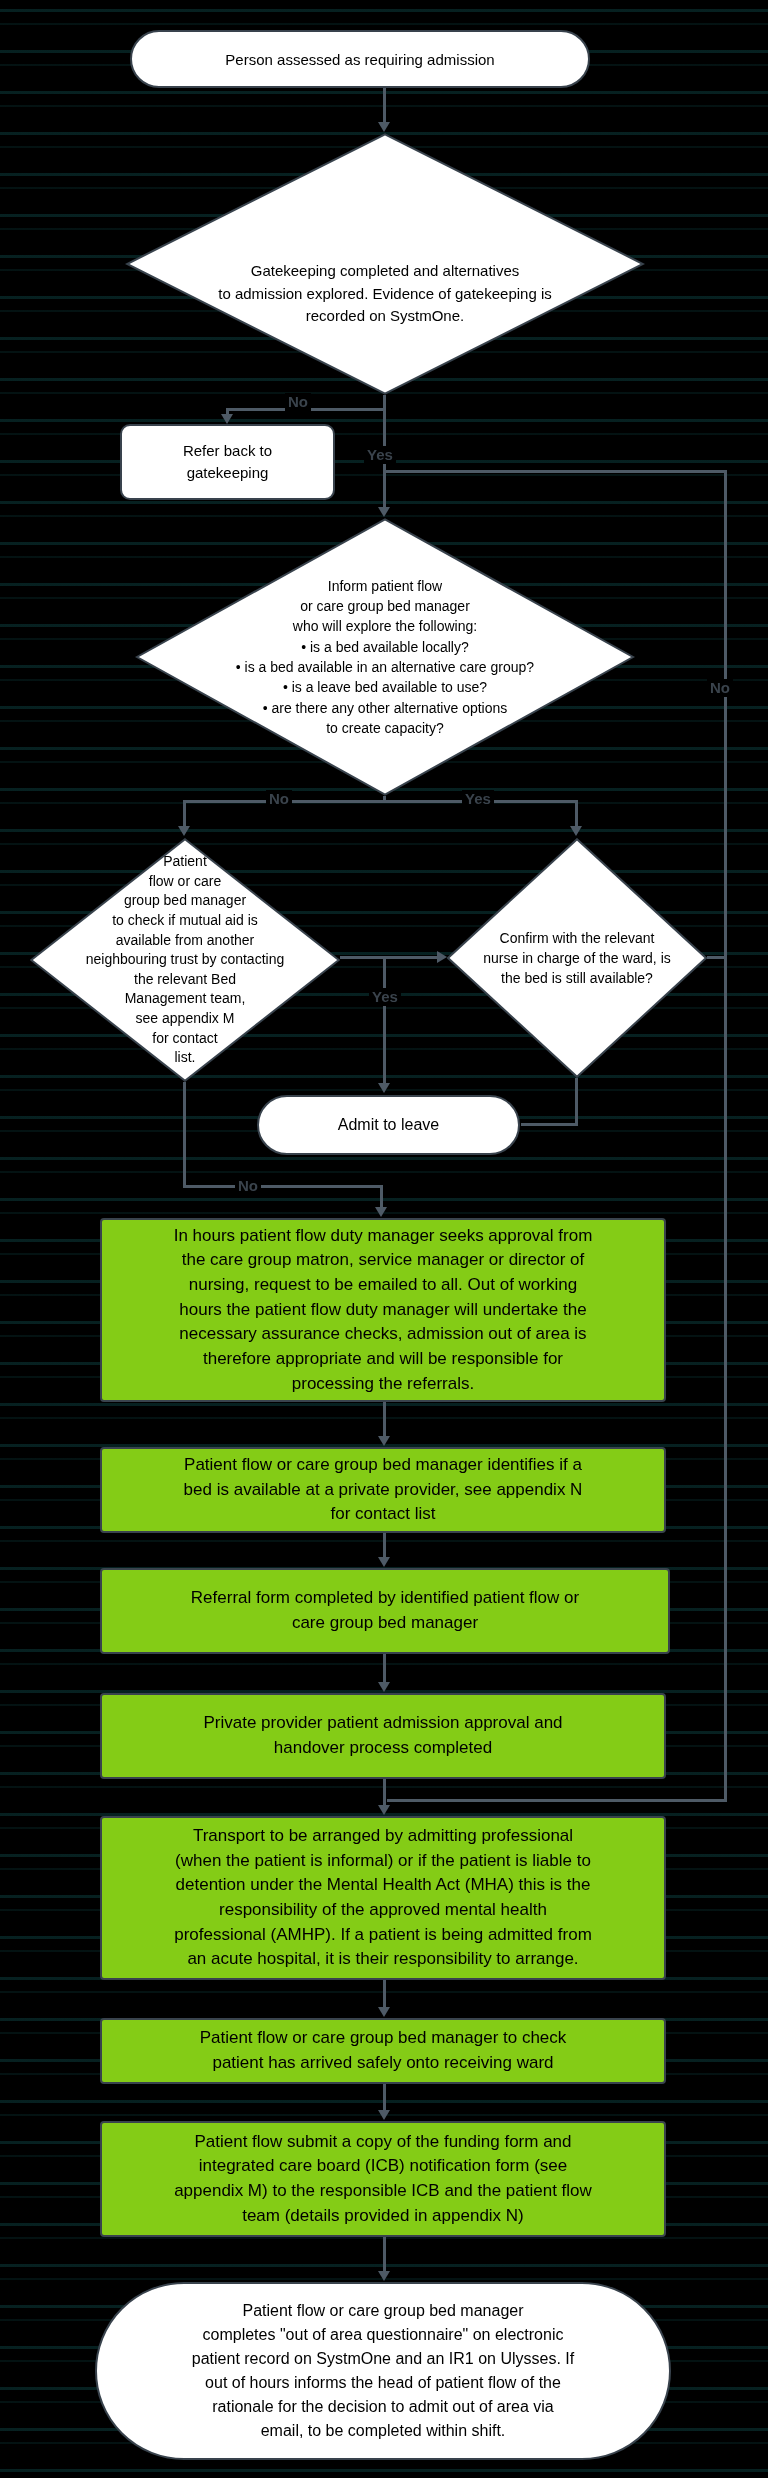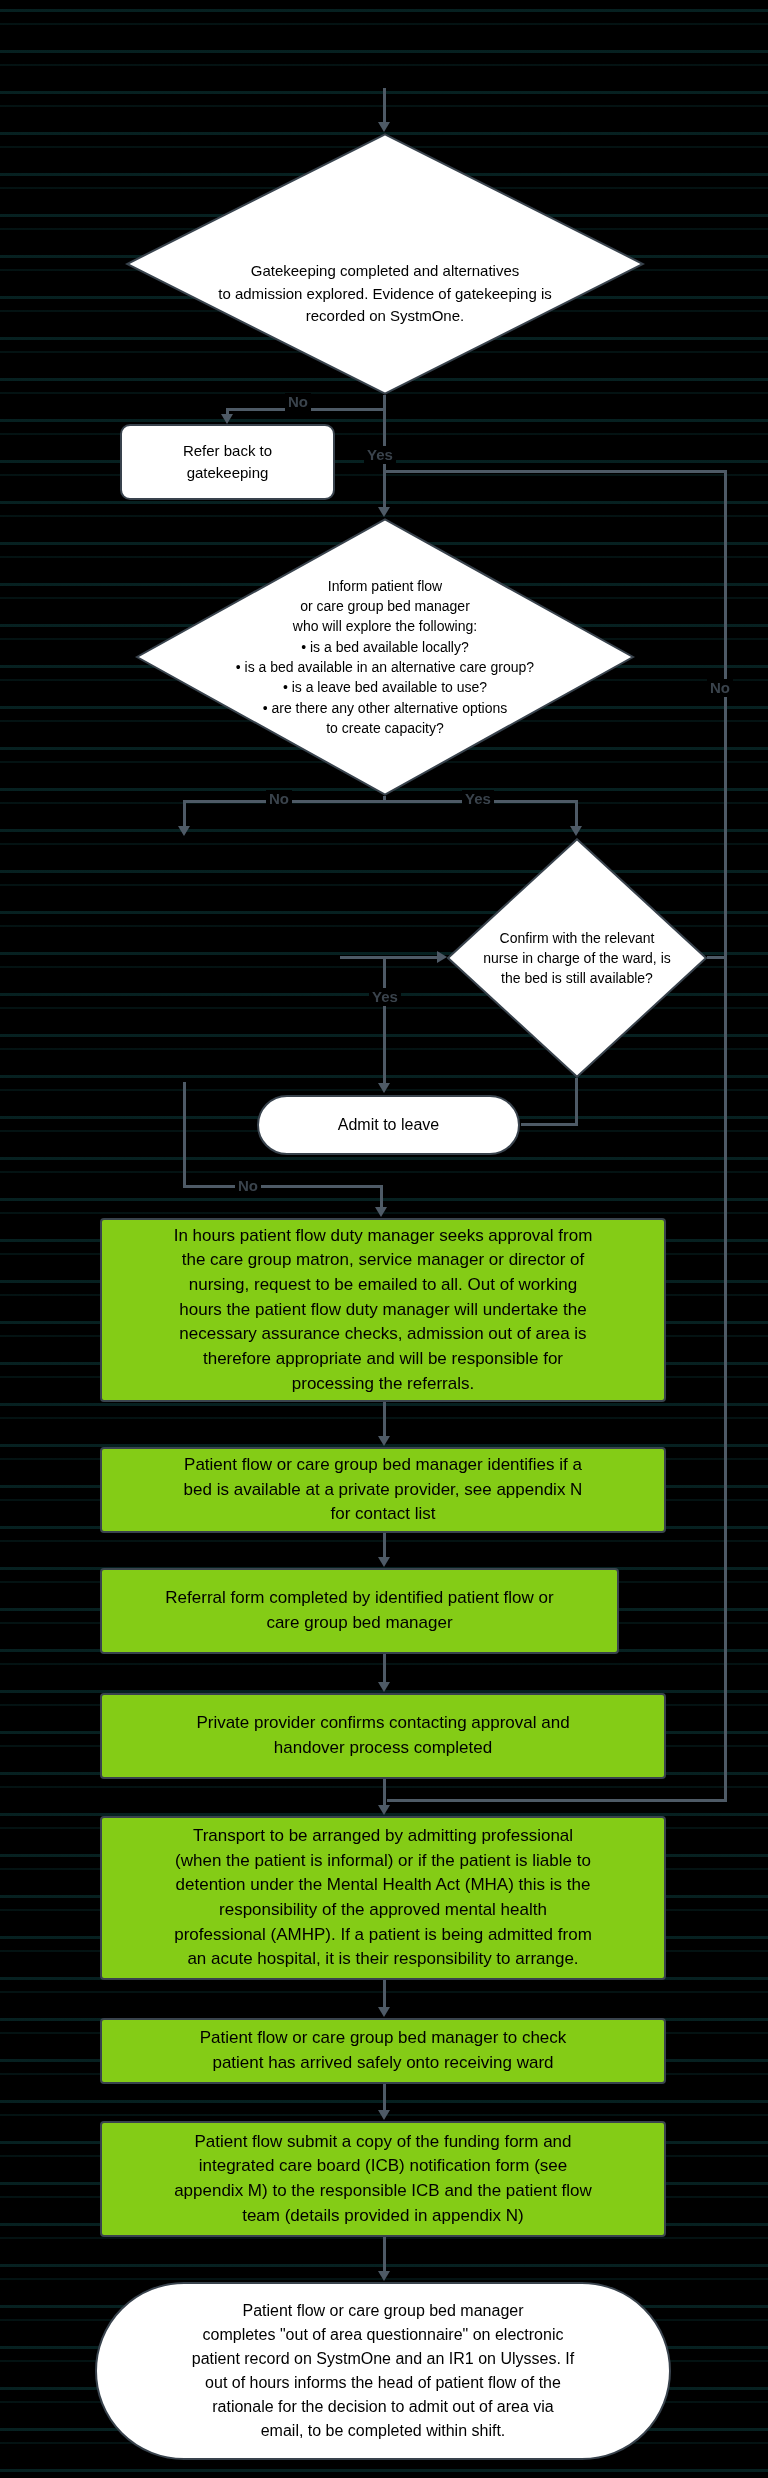--- a/index.html
+++ b/index.html
@@ -100,20 +100,23 @@
   <div class="arrow down" style="left:378px;top:2271px;"></div>
 
   <div class="edge-label" style="left:285px;top:393px;">No</div>
   <div class="edge-label" style="left:364px;top:446px;">Yes</div>
   <div class="edge-label" style="left:266px;top:790px;">No</div>
   <div class="edge-label" style="left:462px;top:790px;">Yes</div>
   <div class="edge-label" style="left:707px;top:679px;">No</div>
   <div class="edge-label" style="left:369px;top:988px;">Yes</div>
   <div class="edge-label" style="left:235px;top:1177px;">No</div>
 
+  <div class="node stadium" style="left:130px;top:30px;width:460px;height:58px;border-radius:29px;font-size:15px;">
+    <div class="node-text">Person assessed as requiring admission</div>
+  </div>
 
   <div class="node diamond" style="left:125px;top:133px;width:520px;height:262px;font-size:15px;line-height:1.5;">
     <svg viewBox="0 0 100 100" preserveAspectRatio="none">
       <polygon points="50,0.5 99.6,50 50,99.5 0.4,50" fill="#ffffff" stroke="#39434d" stroke-width="2" vector-effect="non-scaling-stroke"></polygon>
     </svg>
     <div class="node-text" style="margin-top:60px;">Gatekeeping completed and alternatives
 to admission explored. Evidence of gatekeeping is
 recorded on SystmOne.</div>
   </div>
 
@@ -129,20 +132,36 @@
     <div class="node-text">Inform patient flow
 or care group bed manager
 who will explore the following:
 •     is a bed available locally?
 • is a bed available in an alternative care group?
 •     is a leave bed available to use?
 •  are there any other alternative options
 to create capacity?</div>
   </div>
 
+  <div class="node diamond" style="left:30px;top:838px;width:310px;height:244px;font-size:14px;line-height:1.4;">
+    <svg viewBox="0 0 100 100" preserveAspectRatio="none">
+      <polygon points="50,0.5 99.6,50 50,99.5 0.4,50" fill="#ffffff" stroke="#39434d" stroke-width="2" vector-effect="non-scaling-stroke"></polygon>
+    </svg>
+    <div class="node-text">Patient
+flow or care
+group bed manager
+to check if mutual aid is
+available from another
+neighbouring trust by contacting
+the relevant Bed
+Management team,
+see appendix M
+for contact
+list.</div>
+  </div>
 
   <div class="node diamond" style="left:447px;top:838px;width:260px;height:240px;font-size:14px;line-height:1.45;">
     <svg viewBox="0 0 100 100" preserveAspectRatio="none">
       <polygon points="50,0.5 99.6,50 50,99.5 0.4,50" fill="#ffffff" stroke="#39434d" stroke-width="2" vector-effect="non-scaling-stroke"></polygon>
     </svg>
     <div class="node-text">Confirm with the relevant
 nurse in charge of the ward, is
 the bed is still available?</div>
   </div>
 
@@ -159,27 +178,27 @@
 therefore appropriate and will be responsible for
 processing the referrals.</div>
   </div>
 
   <div class="node rectNode" style="left:100px;top:1447px;width:566px;height:86px;">
     <div class="node-text">Patient flow or care group bed manager identifies if a
 bed is available at a private provider, see appendix N
 for contact list</div>
   </div>
 
-  <div class="node rectNode" style="left:100px;top:1568px;width:519px;height:86px;">
+  <div class="node rectNode" style="left:100px;top:1568px;width:570px;height:86px;">
     <div class="node-text">Referral form completed by identified patient flow or
 care group bed manager</div>
   </div>
 
   <div class="node rectNode" style="left:100px;top:1693px;width:566px;height:86px;">
-    <div class="node-text">Private provider confirms contacting approval and
+    <div class="node-text">Private provider patient admission approval and
 handover process completed</div>
   </div>
 
   <div class="node rectNode" style="left:100px;top:1816px;width:566px;height:164px;">
     <div class="node-text">Transport to be arranged by admitting professional
 (when the patient is informal) or if the patient is liable to
 detention under the Mental Health Act (MHA) this is the
 responsibility of the approved mental health
 professional (AMHP). If a patient is being admitted from
 an acute hospital, it is their responsibility to arrange.</div>

